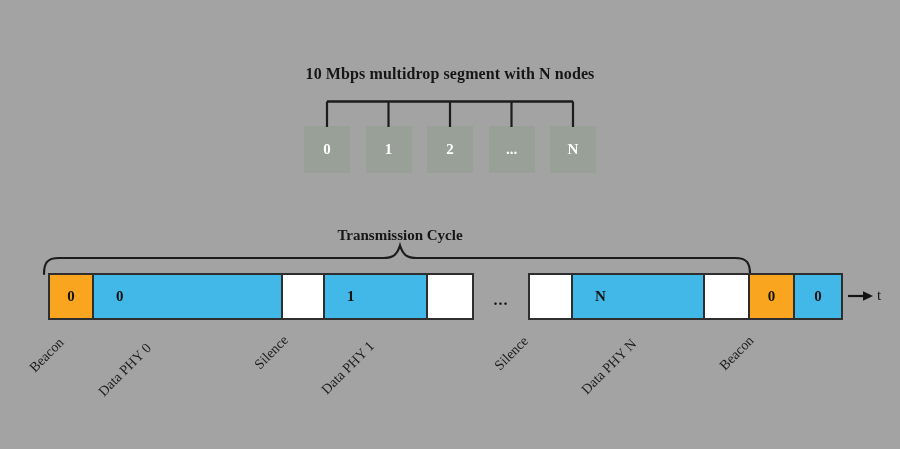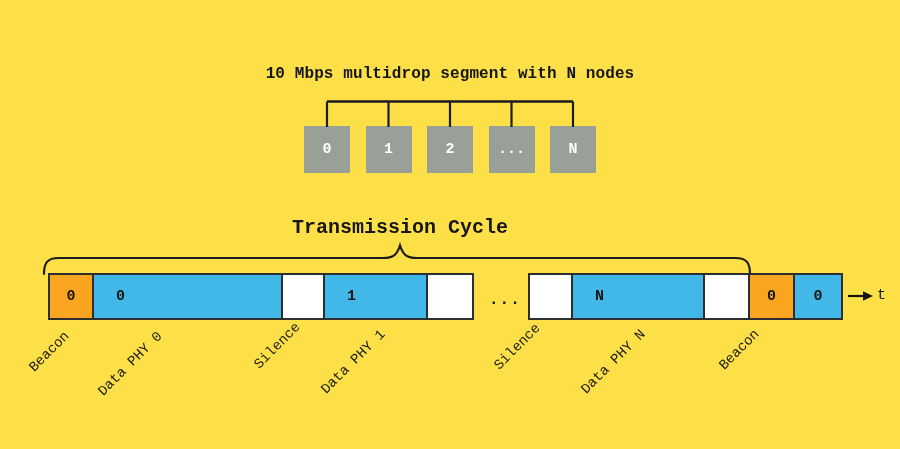--- a/index.html
+++ b/index.html
@@ -1,38 +1,38 @@
 <!DOCTYPE html>
 <html><head>
 <meta charset="utf-8">
 <style>
   html,body { margin:0; padding:0; background:#ffffff; }
   #canvas {
-    position:relative; width:900px; height:449px; background:#fde047;
-    font-family:Liberation Mono, monospace; overflow:hidden;
+    position:relative; width:900px; height:449px; background:#a3a3a3;
+    font-family:Liberation Serif, serif; overflow:hidden;
     --beacon:#F9A51F; --data:#41B8E8; --silence:#FFFFFF;
     --node_fill:#98A097; --border:#2E2E2E; --ink:#161616;
   }
 
   
   .topo-title {
     position:absolute; top:65px; left:0; width:900px; text-align:center;
     font-weight:bold; font-size:16px; color:var(--ink); letter-spacing:.1px;
   }
   #nodes-row { position:absolute; left:304px; top:126px; display:flex; gap:15.5px; }
   .node {
     width:46px; height:47px; background:var(--node_fill);
     display:flex; align-items:center; justify-content:center;
     color:#ffffff; font-weight:bold; font-size:15px;
   }
 
   
   .tc-title {
-    position:absolute; top:216px; left:250px; width:300px; text-align:center;
-    font-weight:bold; font-size:20px; color:var(--ink);
+    position:absolute; top:227px; left:250px; width:300px; text-align:center;
+    font-weight:bold; font-size:15px; color:var(--ink);
   }
 
   
   #overlay { position:absolute; left:0; top:0; width:900px; height:449px; pointer-events:none; }
 
   
   .bar-group { position:absolute; top:273px; display:flex; }
   #bar-group-1 { left:48px; }
   #bar-group-2 { left:528px; }
   .seg {

